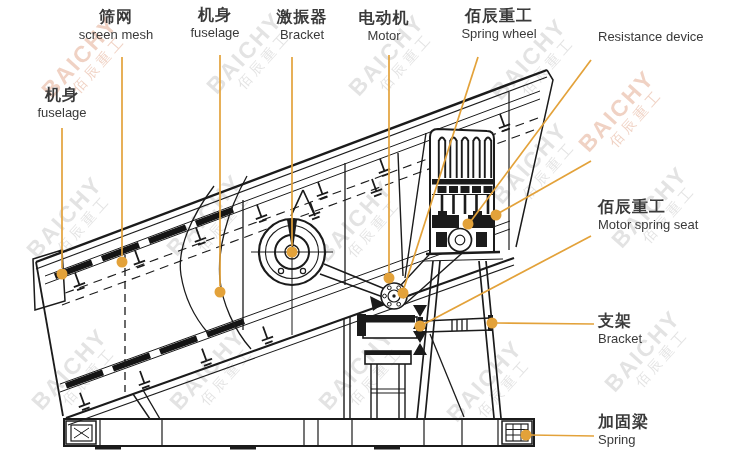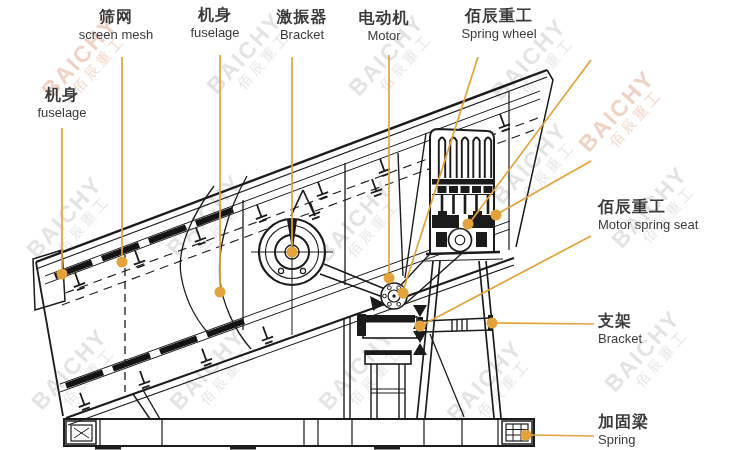--- a/index.html
+++ b/index.html
@@ -328,20 +328,21 @@
   </div>
   <div class="label center" style="left:384px;top:9px">
     <span class="cn">电动机</span>
     <span class="en">Motor</span>
   </div>
   <div class="label center" style="left:499px;top:7px">
     <span class="cn">佰辰重工</span>
     <span class="en">Spring wheel</span>
   </div>
   <div class="label" style="left:598px;top:29px">
+    <span class="en">Resistance device</span>
   </div>
   <div class="label" style="left:598px;top:198px">
     <span class="cn">佰辰重工</span>
     <span class="en">Motor spring seat</span>
   </div>
   <div class="label" style="left:598px;top:312px">
     <span class="cn">支架</span>
     <span class="en">Bracket</span>
   </div>
   <div class="label" style="left:598px;top:413px">

